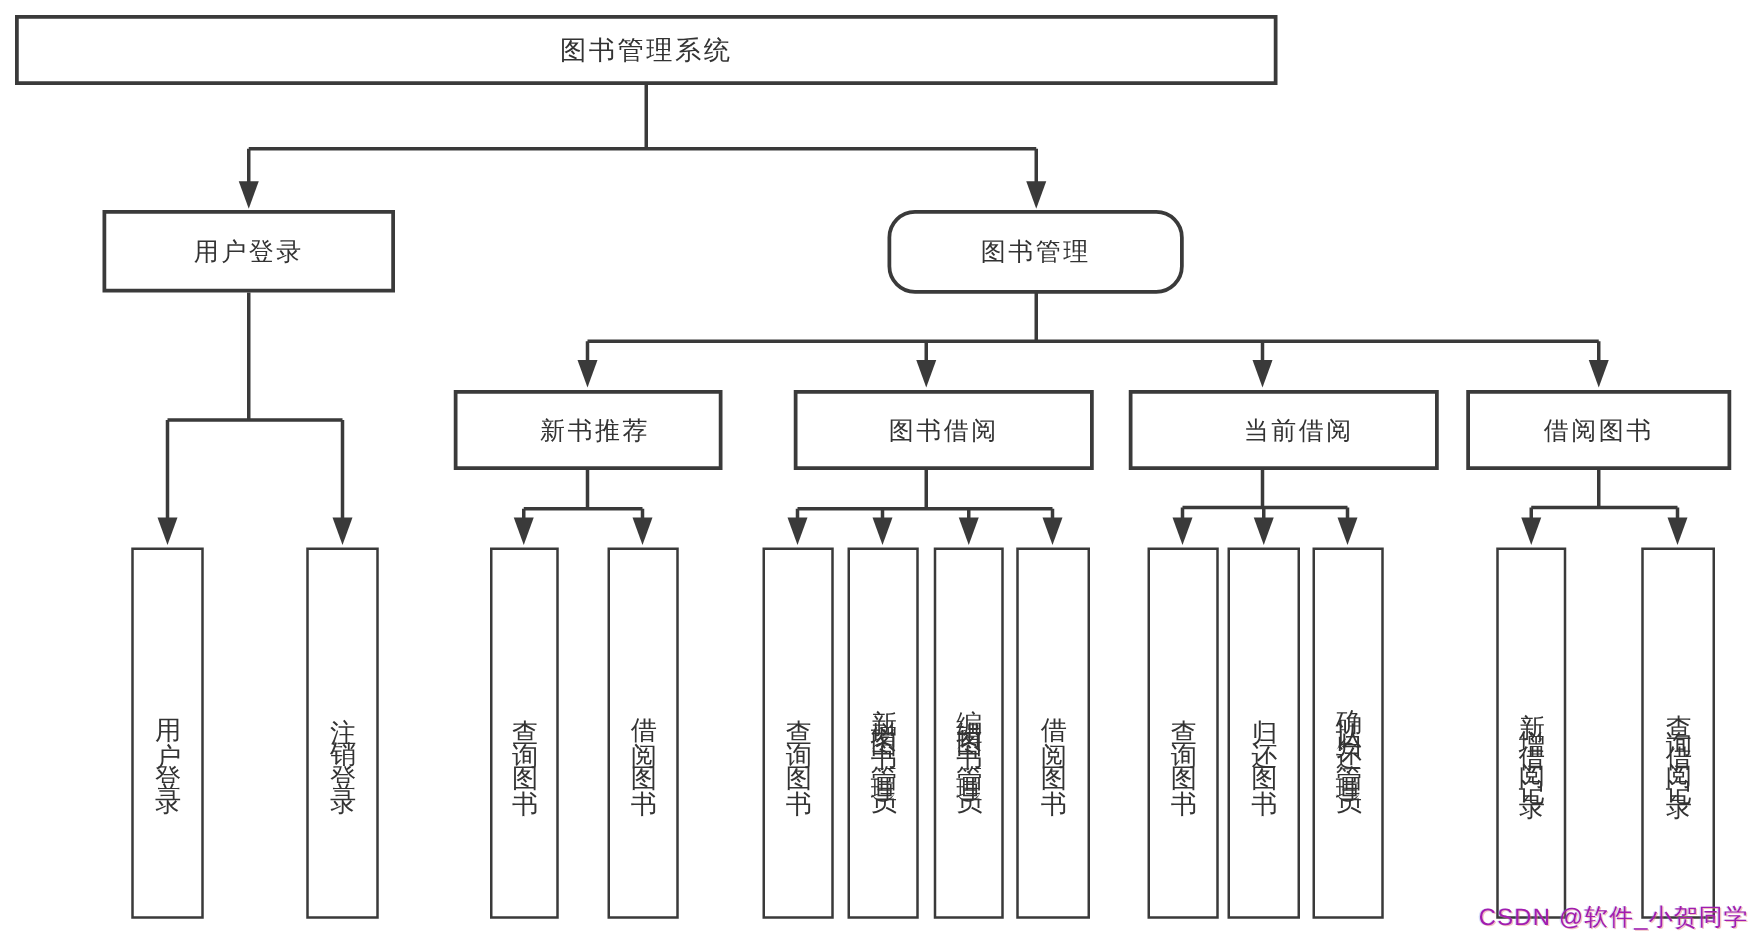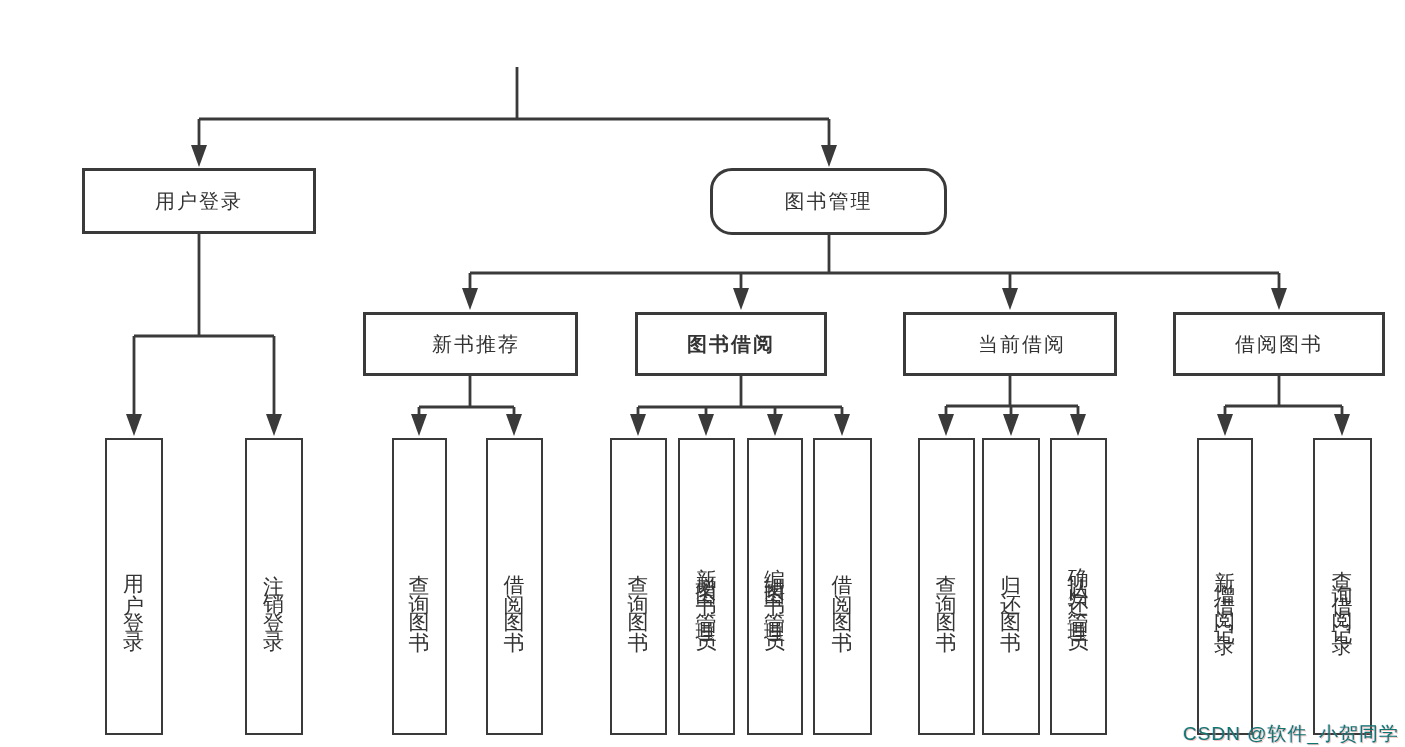--- a/index.html
+++ b/index.html
@@ -11,21 +11,21 @@
   .box{
     position:absolute;background:#ffffff;border:3px solid #3a3a3a;
     display:flex;align-items:center;justify-content:center;box-sizing:border-box;
   }
   .hbox{font-size:20px;letter-spacing:2px;font-weight:400;}
   .root{font-size:21px;}
   .vbox{font-size:21px;border-width:2.5px;}
   .vlabel{writing-mode:vertical-rl;text-orientation:mixed;line-height:1;}
   .watermark{
     position:absolute;right:6px;top:721px;font-size:19px;letter-spacing:1px;
-    color:#0f766e;z-index:5;
+    color:#a21caf;z-index:5;
     text-shadow:1px 1px 0 rgba(225,120,120,.45),-1px 0 0 rgba(120,140,230,.30);
   }
 </style>
 </head>
 <body>
 
 <div class="canvas">
 
   <svg class="edges" viewBox="0 0 1405 747" xmlns="http://www.w3.org/2000/svg">
     <g stroke="#3a3a3a" stroke-width="2.8" fill="none">
@@ -60,35 +60,38 @@
       <polygon points="767,414 783,414 775,436"></polygon>
       <polygon points="834,414 850,414 842,436"></polygon>
       <polygon points="938,414 954,414 946,436"></polygon>
       <polygon points="1003,414 1019,414 1011,436"></polygon>
       <polygon points="1070,414 1086,414 1078,436"></polygon>
       <polygon points="1217,414 1233,414 1225,436"></polygon>
       <polygon points="1334,414 1350,414 1342,436"></polygon>
     </g>
   </svg>
 
+  <div class="box hbox root" style="left:12px;top:12px;width:1010px;height:56px;">
+    <span>图书管理系统</span>
+  </div>
 
   <div class="box hbox" style="left:82px;top:168px;width:234px;height:66px;">
     <span>用户登录</span>
   </div>
   <div class="box hbox" style="left:710px;top:168px;width:237px;height:67px;border-radius:22px;">
     <span>图书管理</span>
   </div>
 
   <div class="box hbox" style="left:363px;top:312px;width:215px;height:64px;padding-left:11px;">
     <span>新书推荐</span>
   </div>
-  <div class="box hbox" style="left:635px;top:312px;width:192px;height:64px;font-weight:bold;">
+  <div class="box hbox" style="left:635px;top:312px;width:240px;height:64px;">
     <span>图书借阅</span>
   </div>
-  <div class="box hbox" style="left:903px;top:312px;width:214px;height:64px;padding-left:24px;">
+  <div class="box hbox" style="left:903px;top:312px;width:248px;height:64px;padding-left:24px;">
     <span>当前借阅</span>
   </div>
   <div class="box hbox" style="left:1173px;top:312px;width:212px;height:64px;">
     <span>借阅图书</span>
   </div>
 
   <div class="box vbox" style="left:105px;top:438px;width:58px;height:297px;">
     <span class="vlabel" style="letter-spacing: 19px; margin-bottom: -19px;">用户登录</span>
   </div>
   <div class="box vbox" style="left:245px;top:438px;width:58px;height:297px;">

